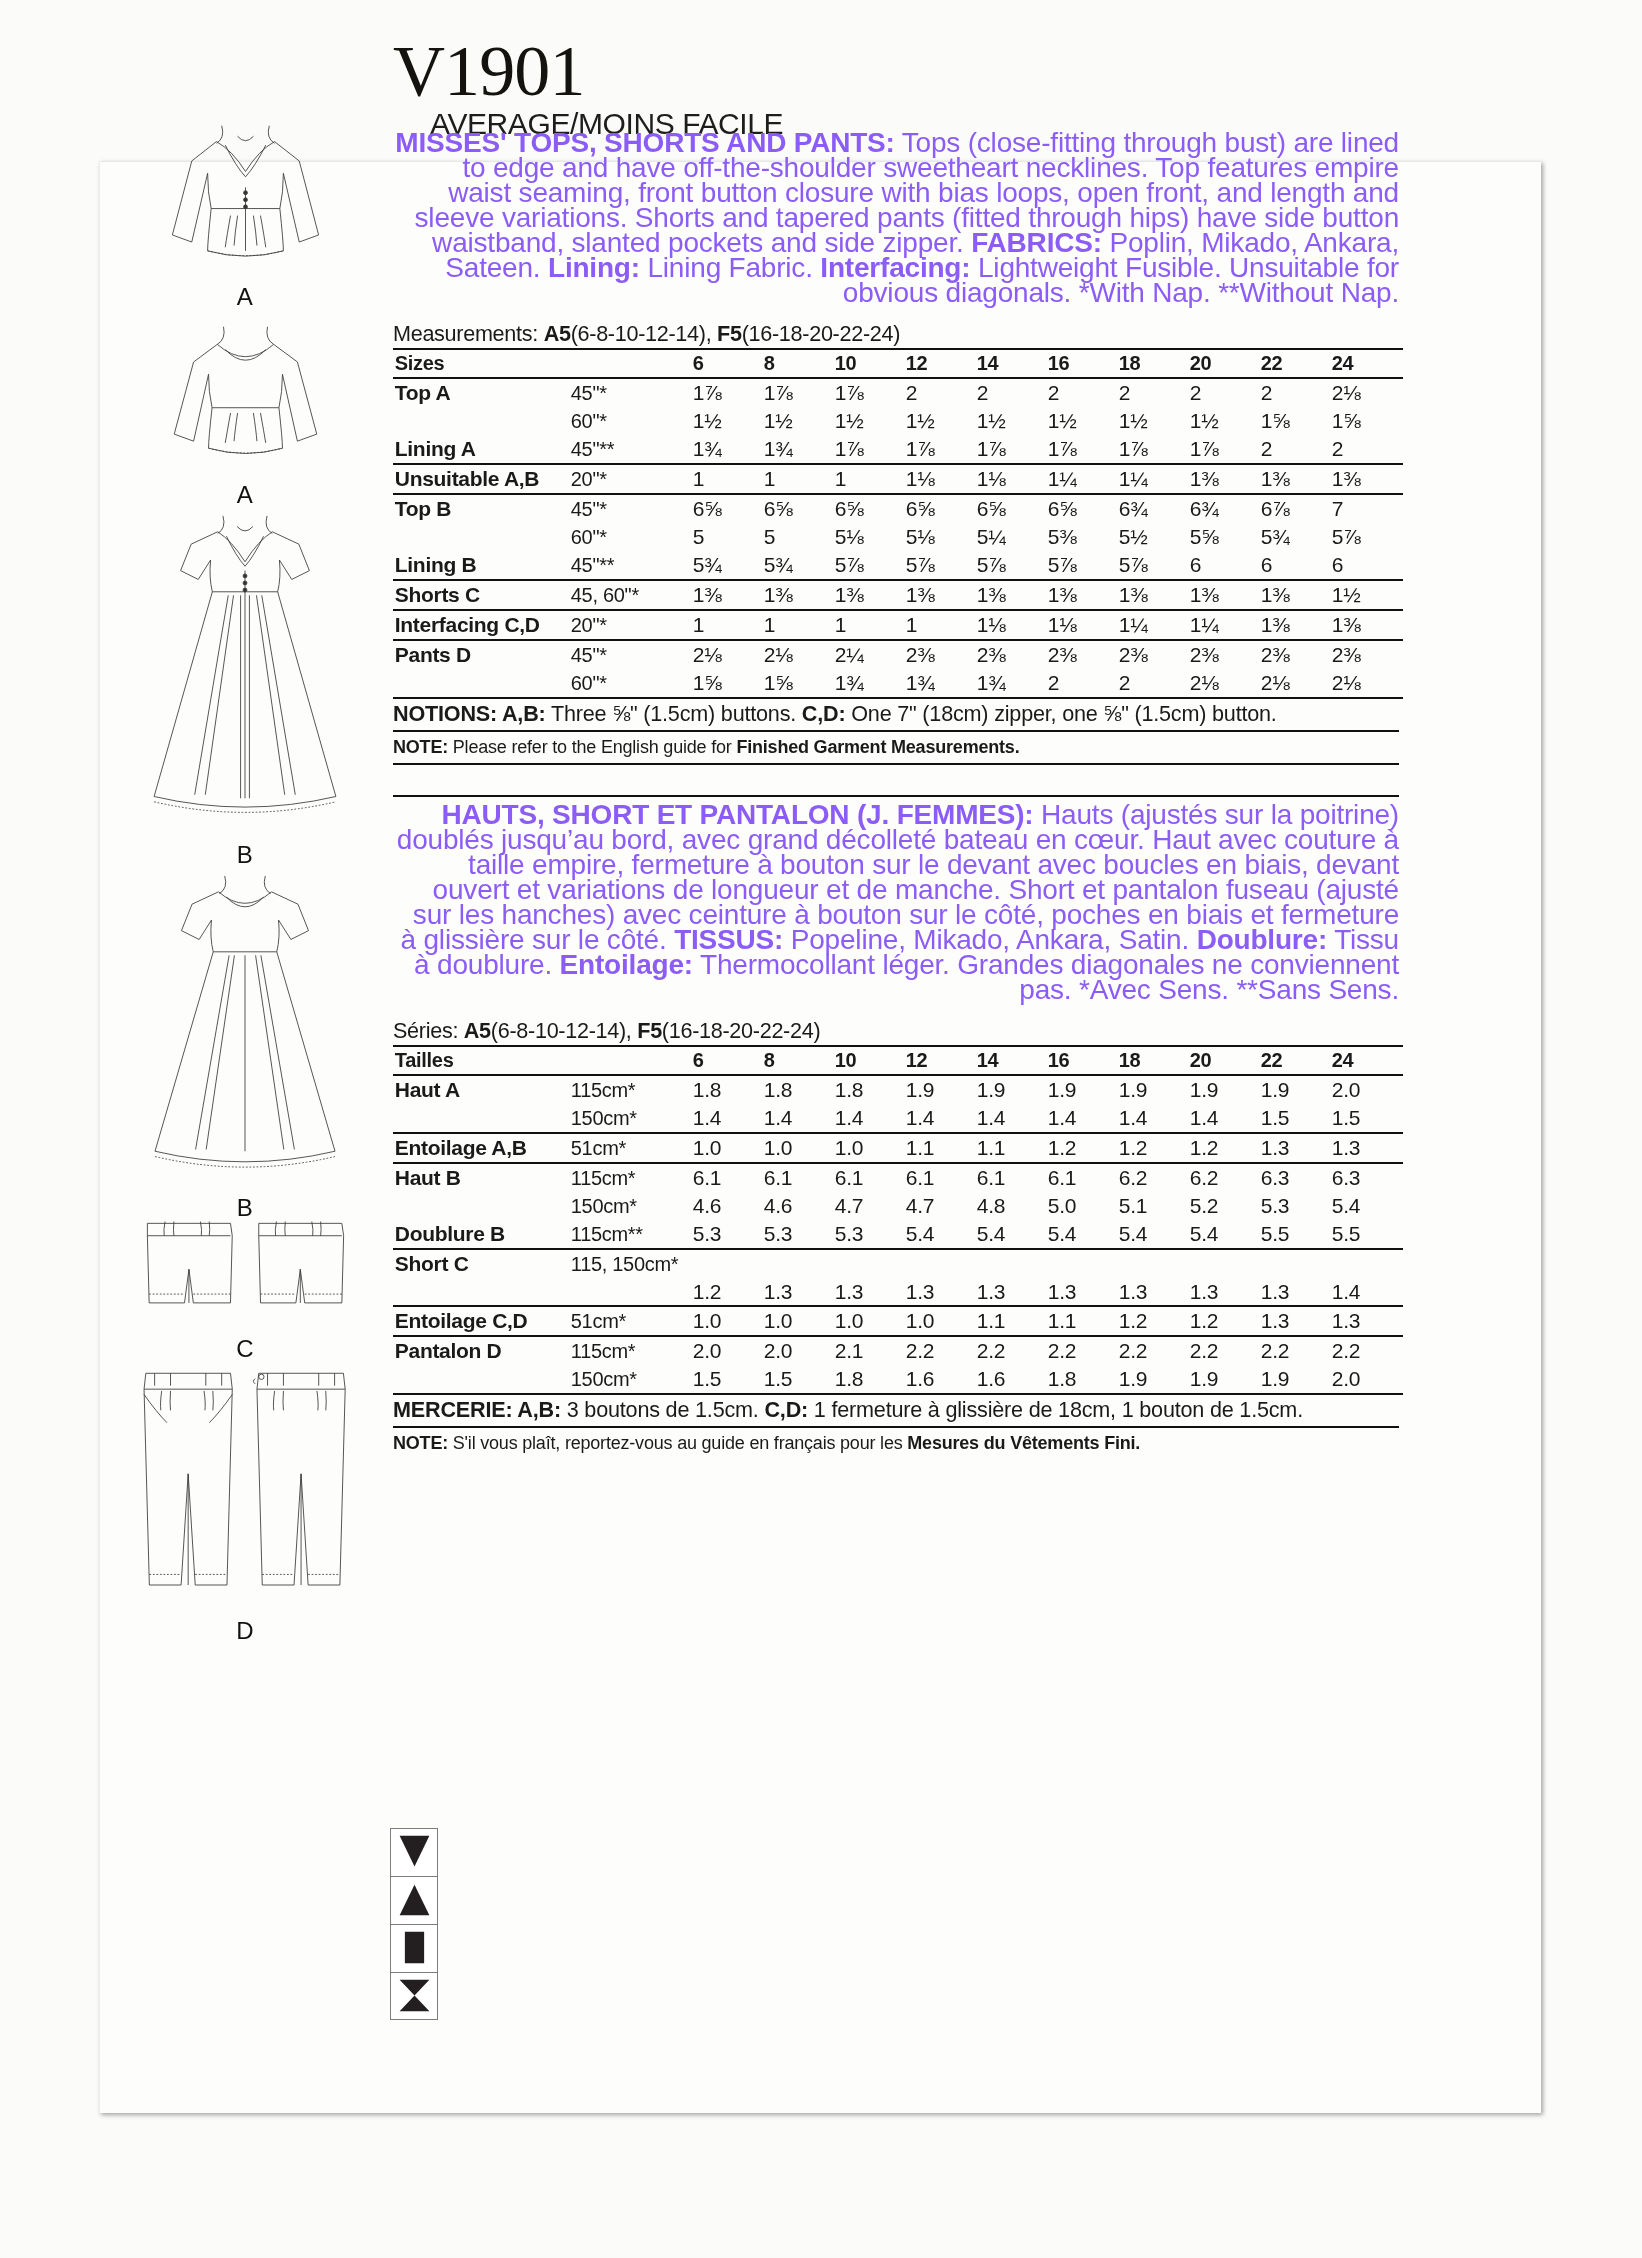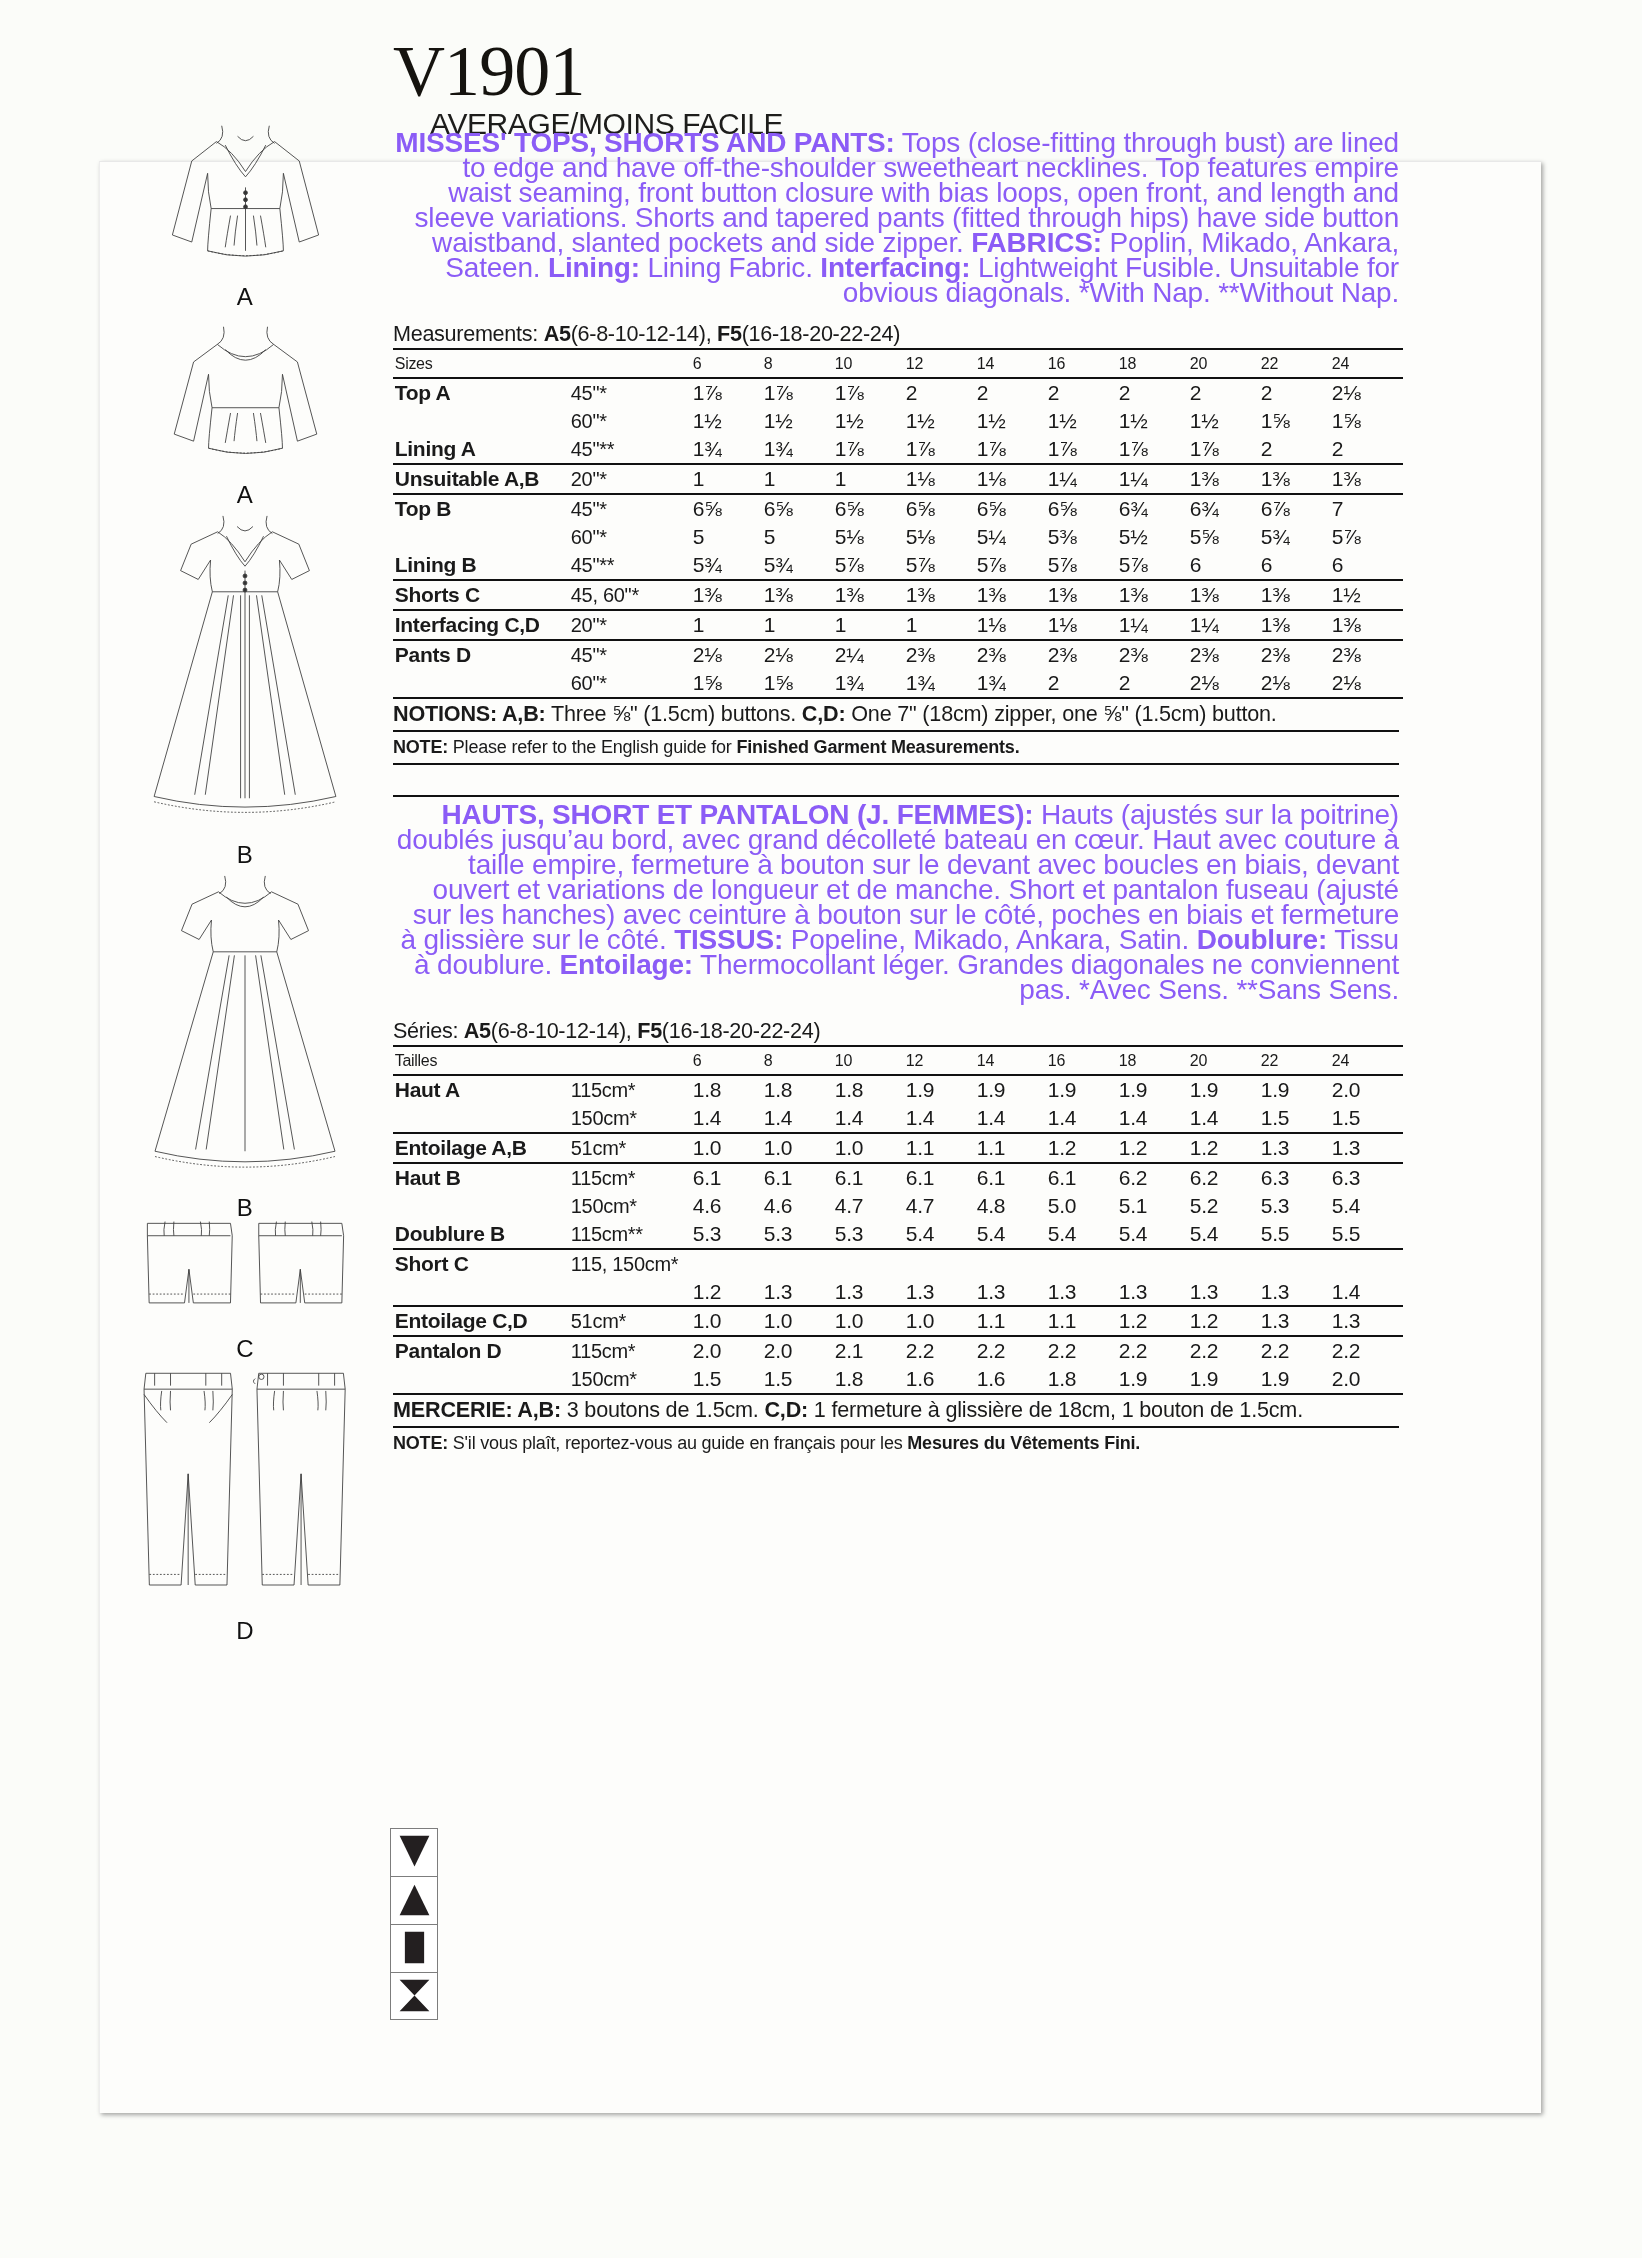--- a/index.html
+++ b/index.html
@@ -111,21 +111,21 @@
     text-align: left;
     vertical-align: baseline;
     font-weight: normal;
     line-height: 27px;
     white-space: nowrap;
   }
   table.yard .c-name { width: 176px; font-weight: bold; padding-left: 1.8px; }
   table.yard .c-width { width: 122px; font-size: 20px; }
   table.yard .c-val { width: 71px; }
   table.yard thead th.c-name,
-  table.yard thead th.c-val { font-weight: normal; font-size: 16px; margin-left: 47px; }
+  table.yard thead th.c-val { font-weight: bold; font-size: 20px; margin-left: 47px; }
 
   tr.grp-top > * { border-top: 2.2px solid #111; }
   tr.hdr-top > * { border-top: 2.2px solid #111; }
   tr.hdr-bot > * { border-bottom: 2.2px solid #111; }
   tr.tbl-end > * { border-bottom: 2.2px solid #111; }
 
   .notions {
     font-size: 21.6px;
     line-height: 25.6px;
     letter-spacing: -0.2px;

